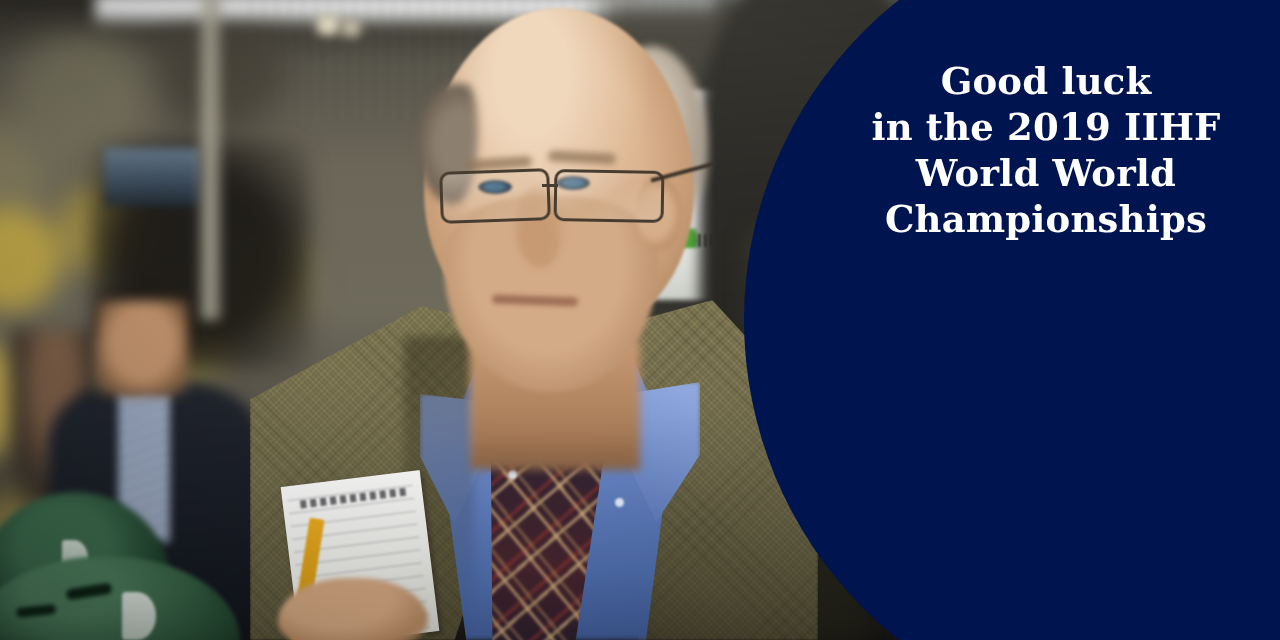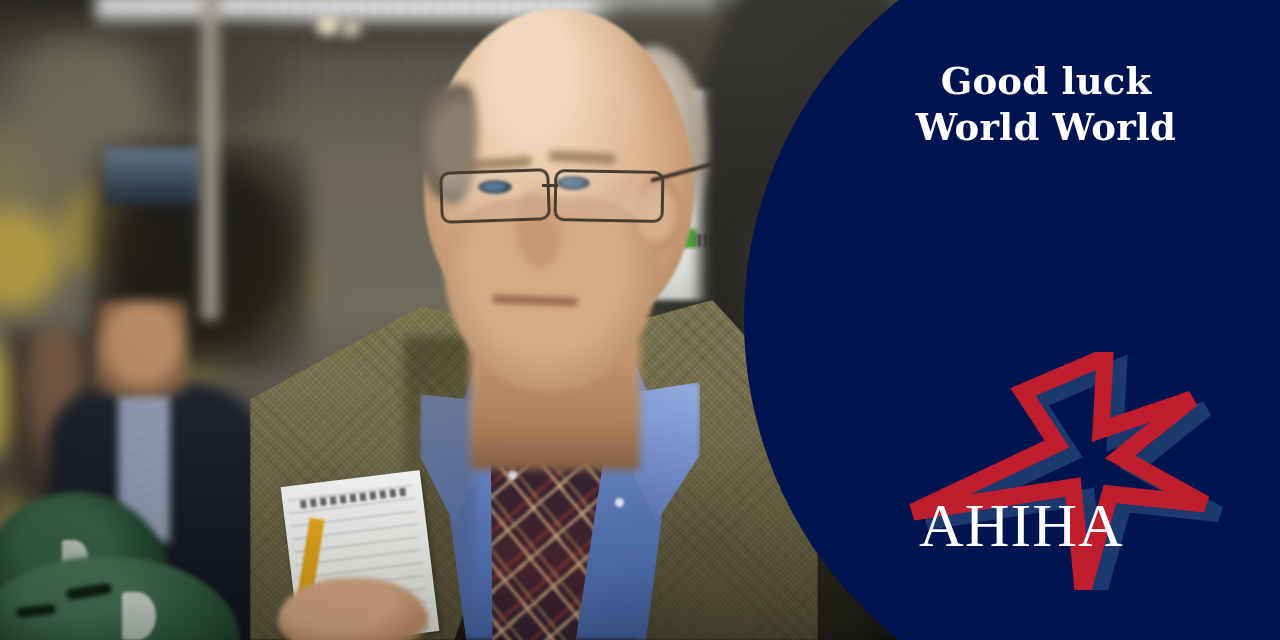--- a/index.html
+++ b/index.html
@@ -533,28 +533,19 @@
     <div class="photo-layer helmet-vent2"></div>
     <div class="photo-layer helmet-front-d"></div>
 
     <div class="photo-vignette"></div>
   </div>
 
   <div class="navy-circle"></div>
 
   <div class="headline">
     <span class="line">Good luck</span>
+    <span class="line">in the 2019 IIHF</span>
     <span class="line">World World</span>
+    <span class="line">Championships</span>
   </div>
 
-  <div class="logo">
-    <svg class="logo-star" viewBox="0 0 335 238" xmlns="http://www.w3.org/2000/svg">
-
-      <g transform="translate(14,10)">
-        <path d="M200,5 L196,78 L287,47 L215,105 L300,152 L205,142 L178,238 L168,135 L8,160 L152,92 L118,40 Z" fill="none" stroke="#1C3A6E" stroke-width="16" stroke-linejoin="miter"></path>
-      </g>
-
-      <path d="M200,5 L196,78 L287,47 L215,105 L300,152 L205,142 L178,238 L168,135 L8,160 L152,92 L118,40 Z" fill="none" stroke="#BE1E2D" stroke-width="17" stroke-linejoin="miter"></path>
-    </svg>
-    <div class="logo-word">AHIHA</div>
-  </div>
 
 </div>
 
 </body></html>

